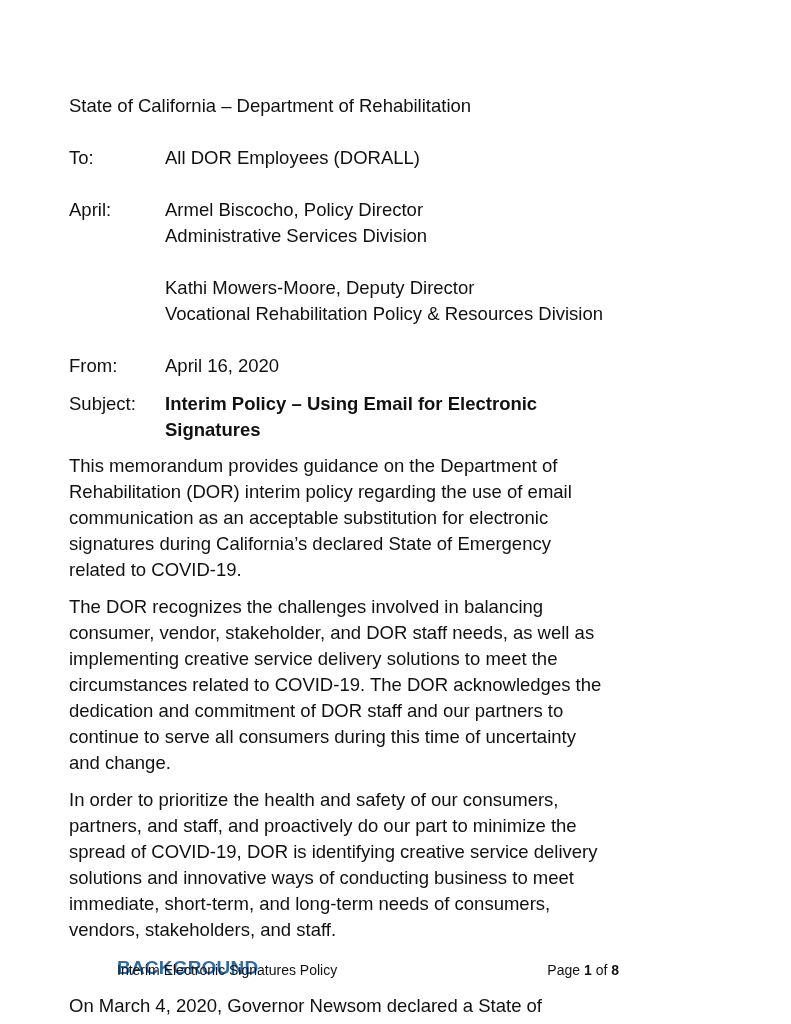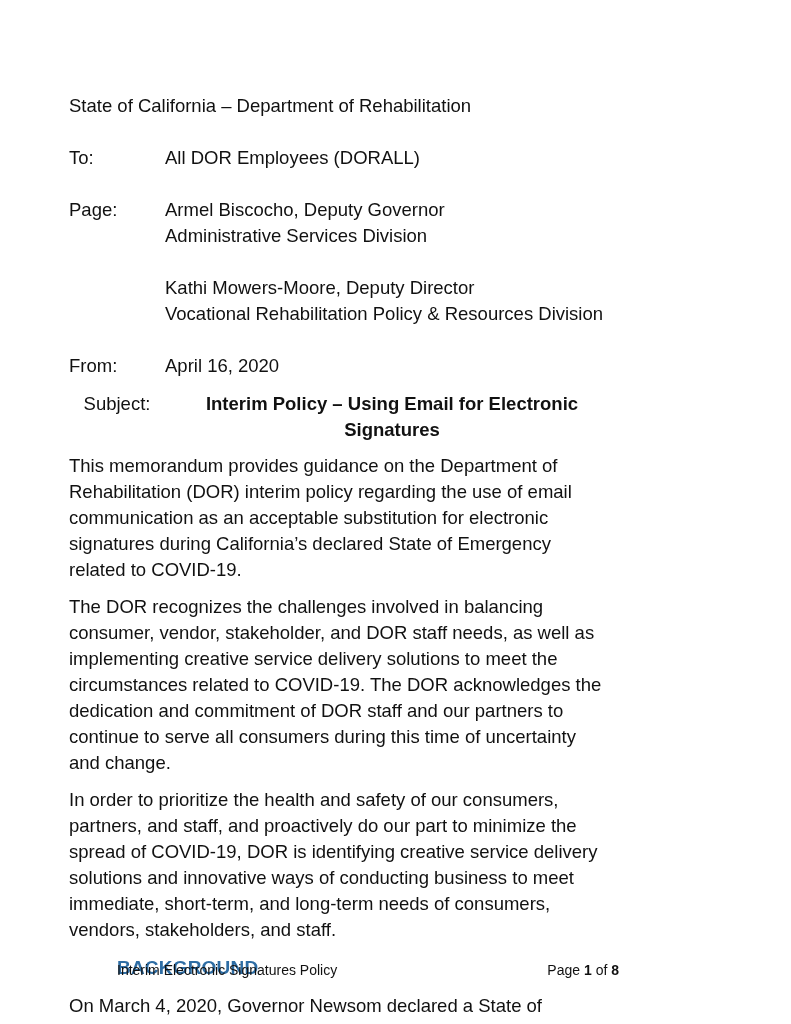--- a/index.html
+++ b/index.html
@@ -84,36 +84,36 @@
   <div class="content">
 
     <p class="hdr-line">State of California – Department of Rehabilitation</p>
 
     <div class="meta-row">
       <span class="meta-label">To:</span>
       <span class="meta-value">All DOR Employees (DORALL)</span>
     </div>
 
     <div class="meta-row">
-      <span class="meta-label">Page:</span>
+      <span class="meta-label">April:</span>
       <div class="meta-value">
-        <p>Armel Biscocho, Deputy Governor</p>
+        <p>Armel Biscocho, Policy Director</p>
         <p>Administrative Services Division</p>
         <p class="spacer-line"></p>
         <p>Kathi Mowers-Moore, Deputy Director</p>
         <p>Vocational Rehabilitation Policy &amp; Resources Division</p>
       </div>
     </div>
 
     <div class="meta-row">
       <span class="meta-label">From:</span>
       <span class="meta-value">April 16, 2020</span>
     </div>
 
-    <div class="meta-row" style="margin-top:12px;text-align:center;">
+    <div class="meta-row" style="margin-top:12px;">
       <span class="meta-label">Subject:</span>
       <span class="meta-value subject-value">Interim Policy – Using Email for Electronic Signatures</span>
     </div>
 
     <p class="para">This memorandum provides guidance on the Department of Rehabilitation (DOR) interim policy regarding the use of email communication as an acceptable substitution for electronic signatures during California’s declared State of Emergency related to COVID-19.</p>
 
     <p class="para">The DOR recognizes the challenges involved in balancing consumer, vendor, stakeholder, and DOR staff needs, as well as implementing creative service delivery solutions to meet the circumstances related to COVID-19. The DOR acknowledges the dedication and commitment of DOR staff and our partners to continue to serve all consumers during this time of uncertainty and change.</p>
     <p class="para">In order to prioritize the health and safety of our consumers, partners, and staff, and proactively do our part to minimize the spread of COVID-19, DOR is identifying creative service delivery solutions and innovative ways of conducting business to meet immediate, short-term, and long-term needs of consumers, vendors, stakeholders, and staff.</p>
 
     <h2 class="section-heading" style="color: rgb(46, 109, 164); margin-left: 48px;">BACKGROUND</h2>

